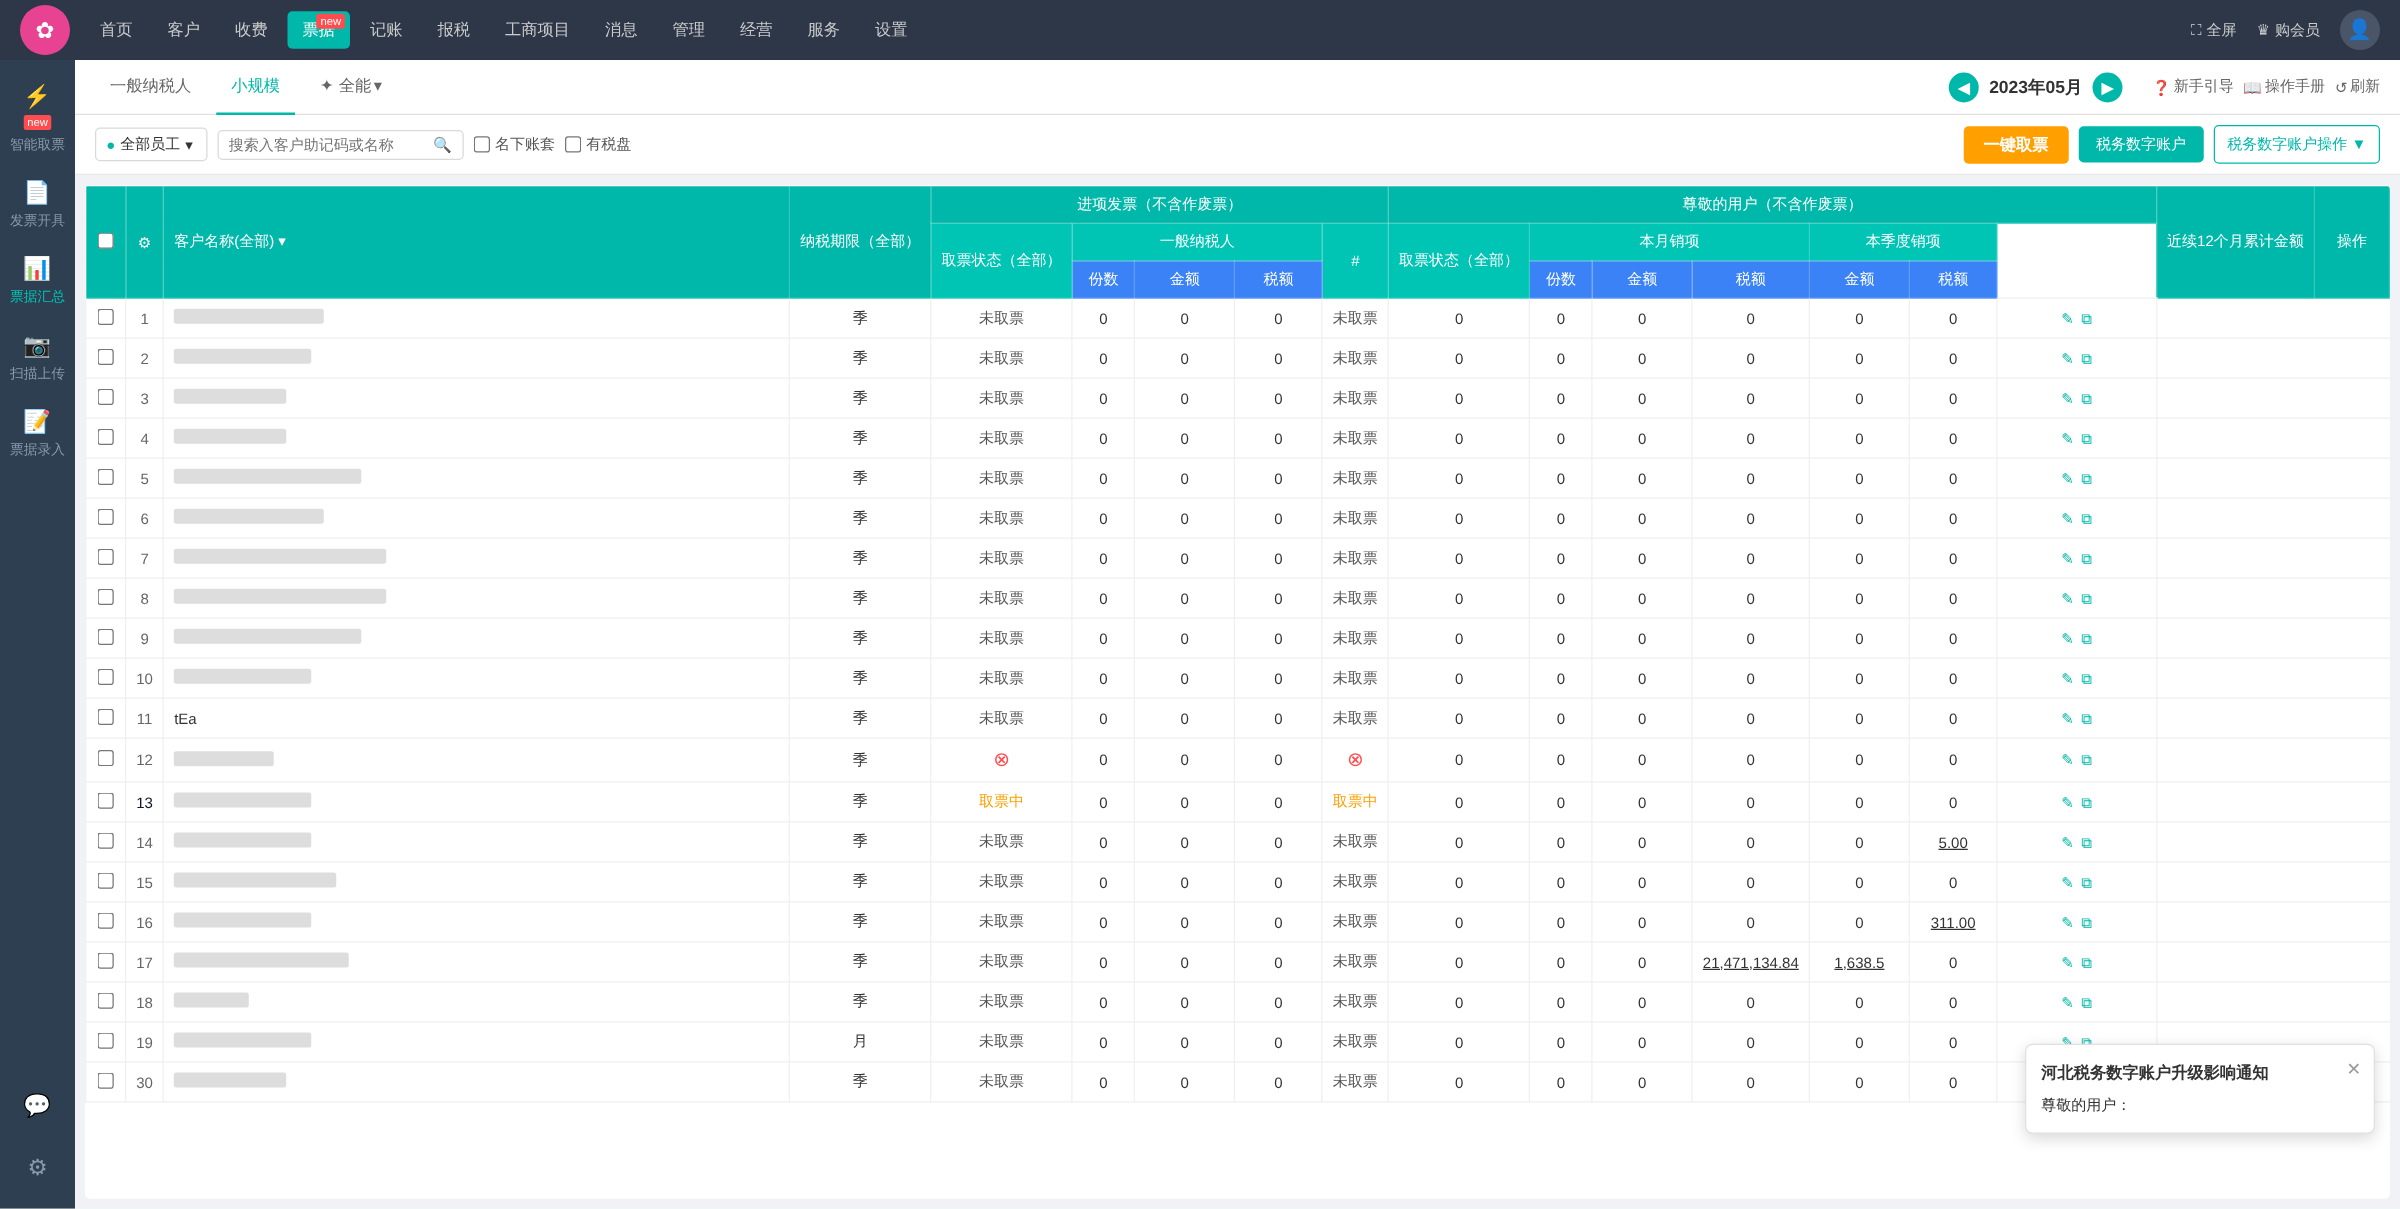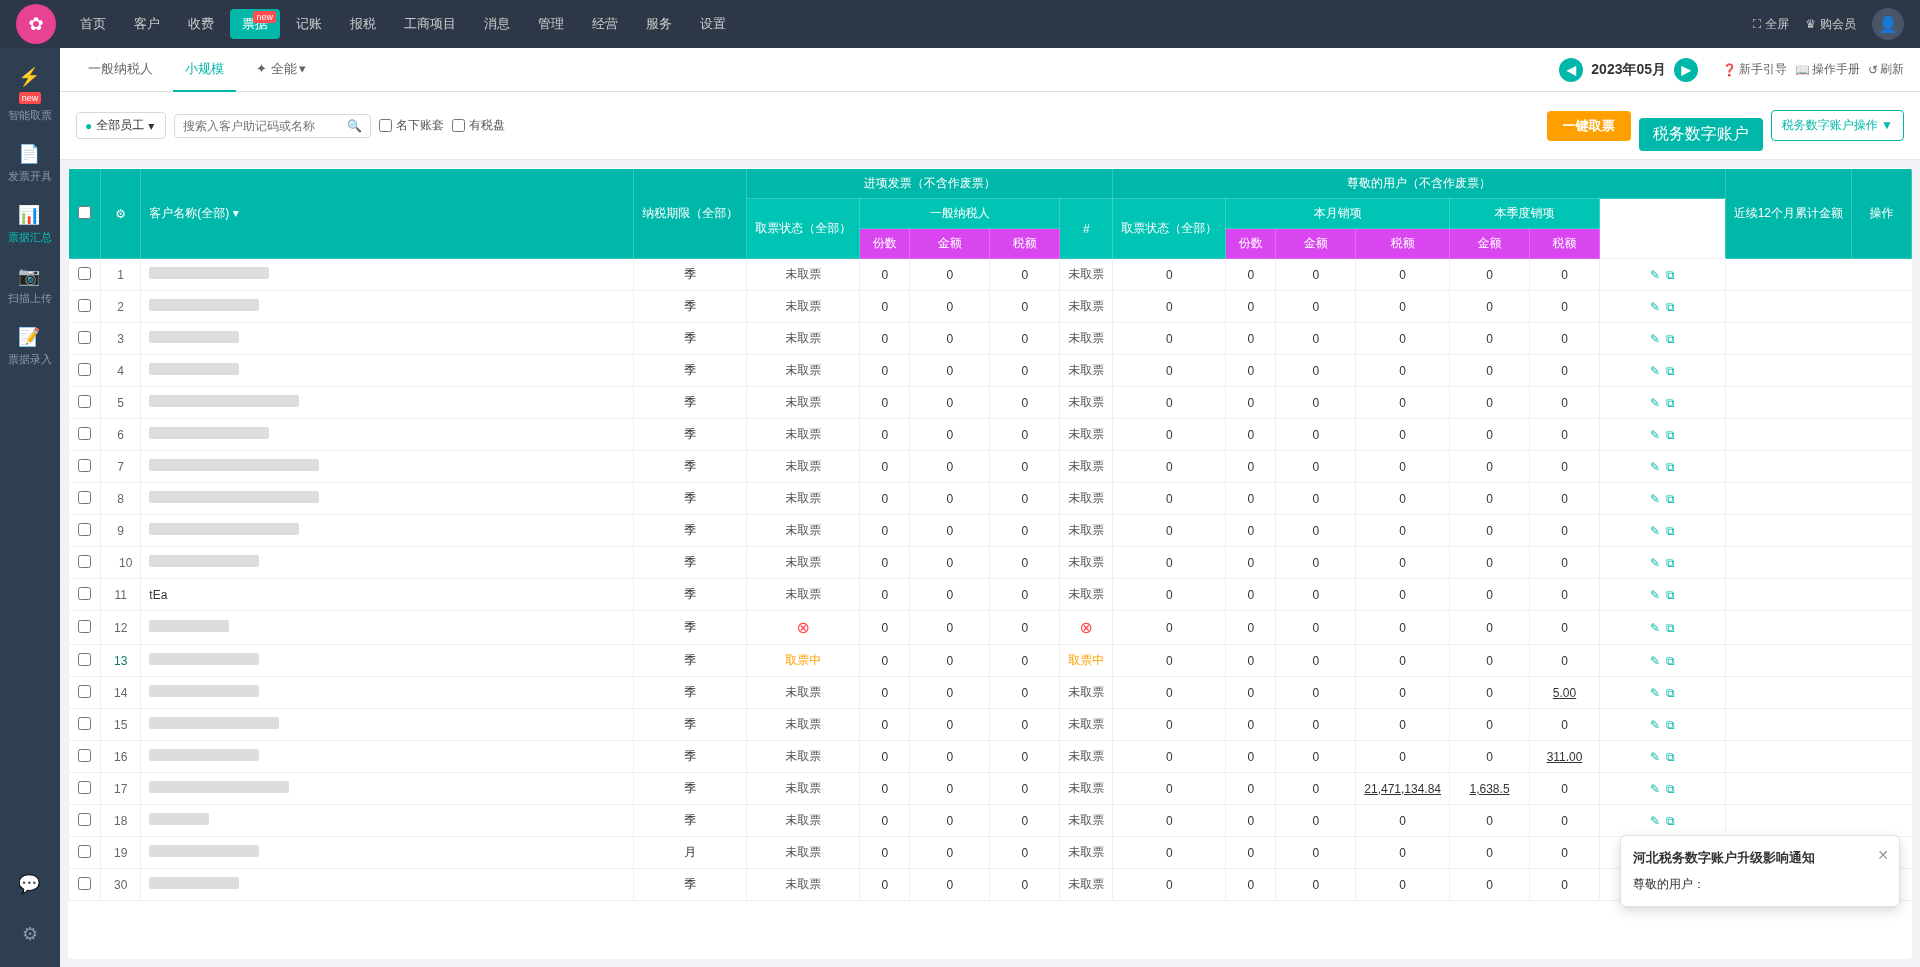--- a/index.html
+++ b/index.html
@@ -265,22 +265,21 @@
       font-size: 13px;
       font-weight: bold;
     }
     .btn-teal {
       background: #00b8a9;
       color: white;
       border: none;
       padding: 6px 14px;
       border-radius: 4px;
       cursor: pointer;
-      font-size: 16px;
-      margin-top: 18px;
+      font-size: 12px;
     }
     .btn-teal-outline {
       background: white;
       color: #00b8a9;
       border: 1px solid #00b8a9;
       padding: 6px 10px;
       border-radius: 4px;
       cursor: pointer;
       font-size: 12px;
       display: flex;
@@ -307,21 +306,21 @@
       padding: 6px 8px;
       text-align: center;
       white-space: nowrap;
       border: 1px solid rgba(255,255,255,0.2);
       font-weight: normal;
     }
     thead tr.header-row-2 th {
       background: #00c4b4;
     }
     thead tr.header-row-3 th {
-      background: #d946ef;
+      background: #3b82f6;
     }
     tbody tr {
       border-bottom: 1px solid #f0f0f0;
     }
     tbody td {
       padding: 7px 8px;
       text-align: center;
       border: 1px solid #f0f0f0;
       white-space: nowrap;
     }
@@ -718,21 +717,21 @@
               <td style="text-align: center;"><span>0</span></td>
               <td style="text-align: center;"><span>0</span></td>
               <td style="text-align: center;"><span>0</span></td>
               <td style="text-align: center;"><span>0</span></td>
               <td style="text-align: center;"><span>0</span></td>
               <td style="text-align: center;"><span>0</span></td>
               <td style="text-align: center;"><span style="color:#00b8a9;cursor:pointer;margin:0 3px;">✎</span><span style="color:#00b8a9;cursor:pointer;margin:0 3px;">⧉</span></td>
             </tr>
             <tr>
               <td style="text-align: center;"><input type="checkbox" style=""></td>
-              <td style="text-align: center;"><span style="color:#666;margin-left:10px;">10</span></td>
+              <td style="text-align: center;"><span style="color:#666;">10</span></td>
               <td style="text-align: left; padding: 7px 8px; border: 1px solid rgb(240, 240, 240);"><span style="background:#ddd;display:inline-block;height:12px;border-radius:2px;width:110px;"></span></td>
               <td style="text-align: center;"><span>季</span></td>
               <td style="text-align: center;"><span style="color:#555;">未取票</span></td>
               <td style="text-align: center;"><span>0</span></td>
               <td style="text-align: center;"><span>0</span></td>
               <td style="text-align: center;"><span>0</span></td>
               <td style="text-align: center;"><span style="color:#555;">未取票</span></td>
               <td style="text-align: center;"><span>0</span></td>
               <td style="text-align: center;"><span>0</span></td>
               <td style="text-align: center;"><span>0</span></td>
@@ -772,21 +771,21 @@
               <td style="text-align: center;"><span>0</span></td>
               <td style="text-align: center;"><span>0</span></td>
               <td style="text-align: center;"><span>0</span></td>
               <td style="text-align: center;"><span>0</span></td>
               <td style="text-align: center;"><span>0</span></td>
               <td style="text-align: center;"><span>0</span></td>
               <td style="text-align: center;"><span style="color:#00b8a9;cursor:pointer;margin:0 3px;">✎</span><span style="color:#00b8a9;cursor:pointer;margin:0 3px;">⧉</span></td>
             </tr>
             <tr>
               <td style="text-align: center;"><input type="checkbox" style=""></td>
-              <td style="text-align: center;"><span style="color:#0f766e;text-align:center;">13</span></td>
+              <td style="text-align: center;"><span style="color:#0f172a;text-align:center;">13</span></td>
               <td style="text-align: left; padding: 7px 8px; border: 1px solid rgb(240, 240, 240);"><span style="background:#ddd;display:inline-block;height:12px;border-radius:2px;width:110px;"></span></td>
               <td style="text-align: center;"><span>季</span></td>
               <td style="text-align: center;"><span style="color:#ff9f00;">取票中</span></td>
               <td style="text-align: center;"><span>0</span></td>
               <td style="text-align: center;"><span>0</span></td>
               <td style="text-align: center;"><span>0</span></td>
               <td style="text-align: center;"><span style="color:#ff9f00;">取票中</span></td>
               <td style="text-align: center;"><span>0</span></td>
               <td style="text-align: center;"><span>0</span></td>
               <td style="text-align: center;"><span>0</span></td>

